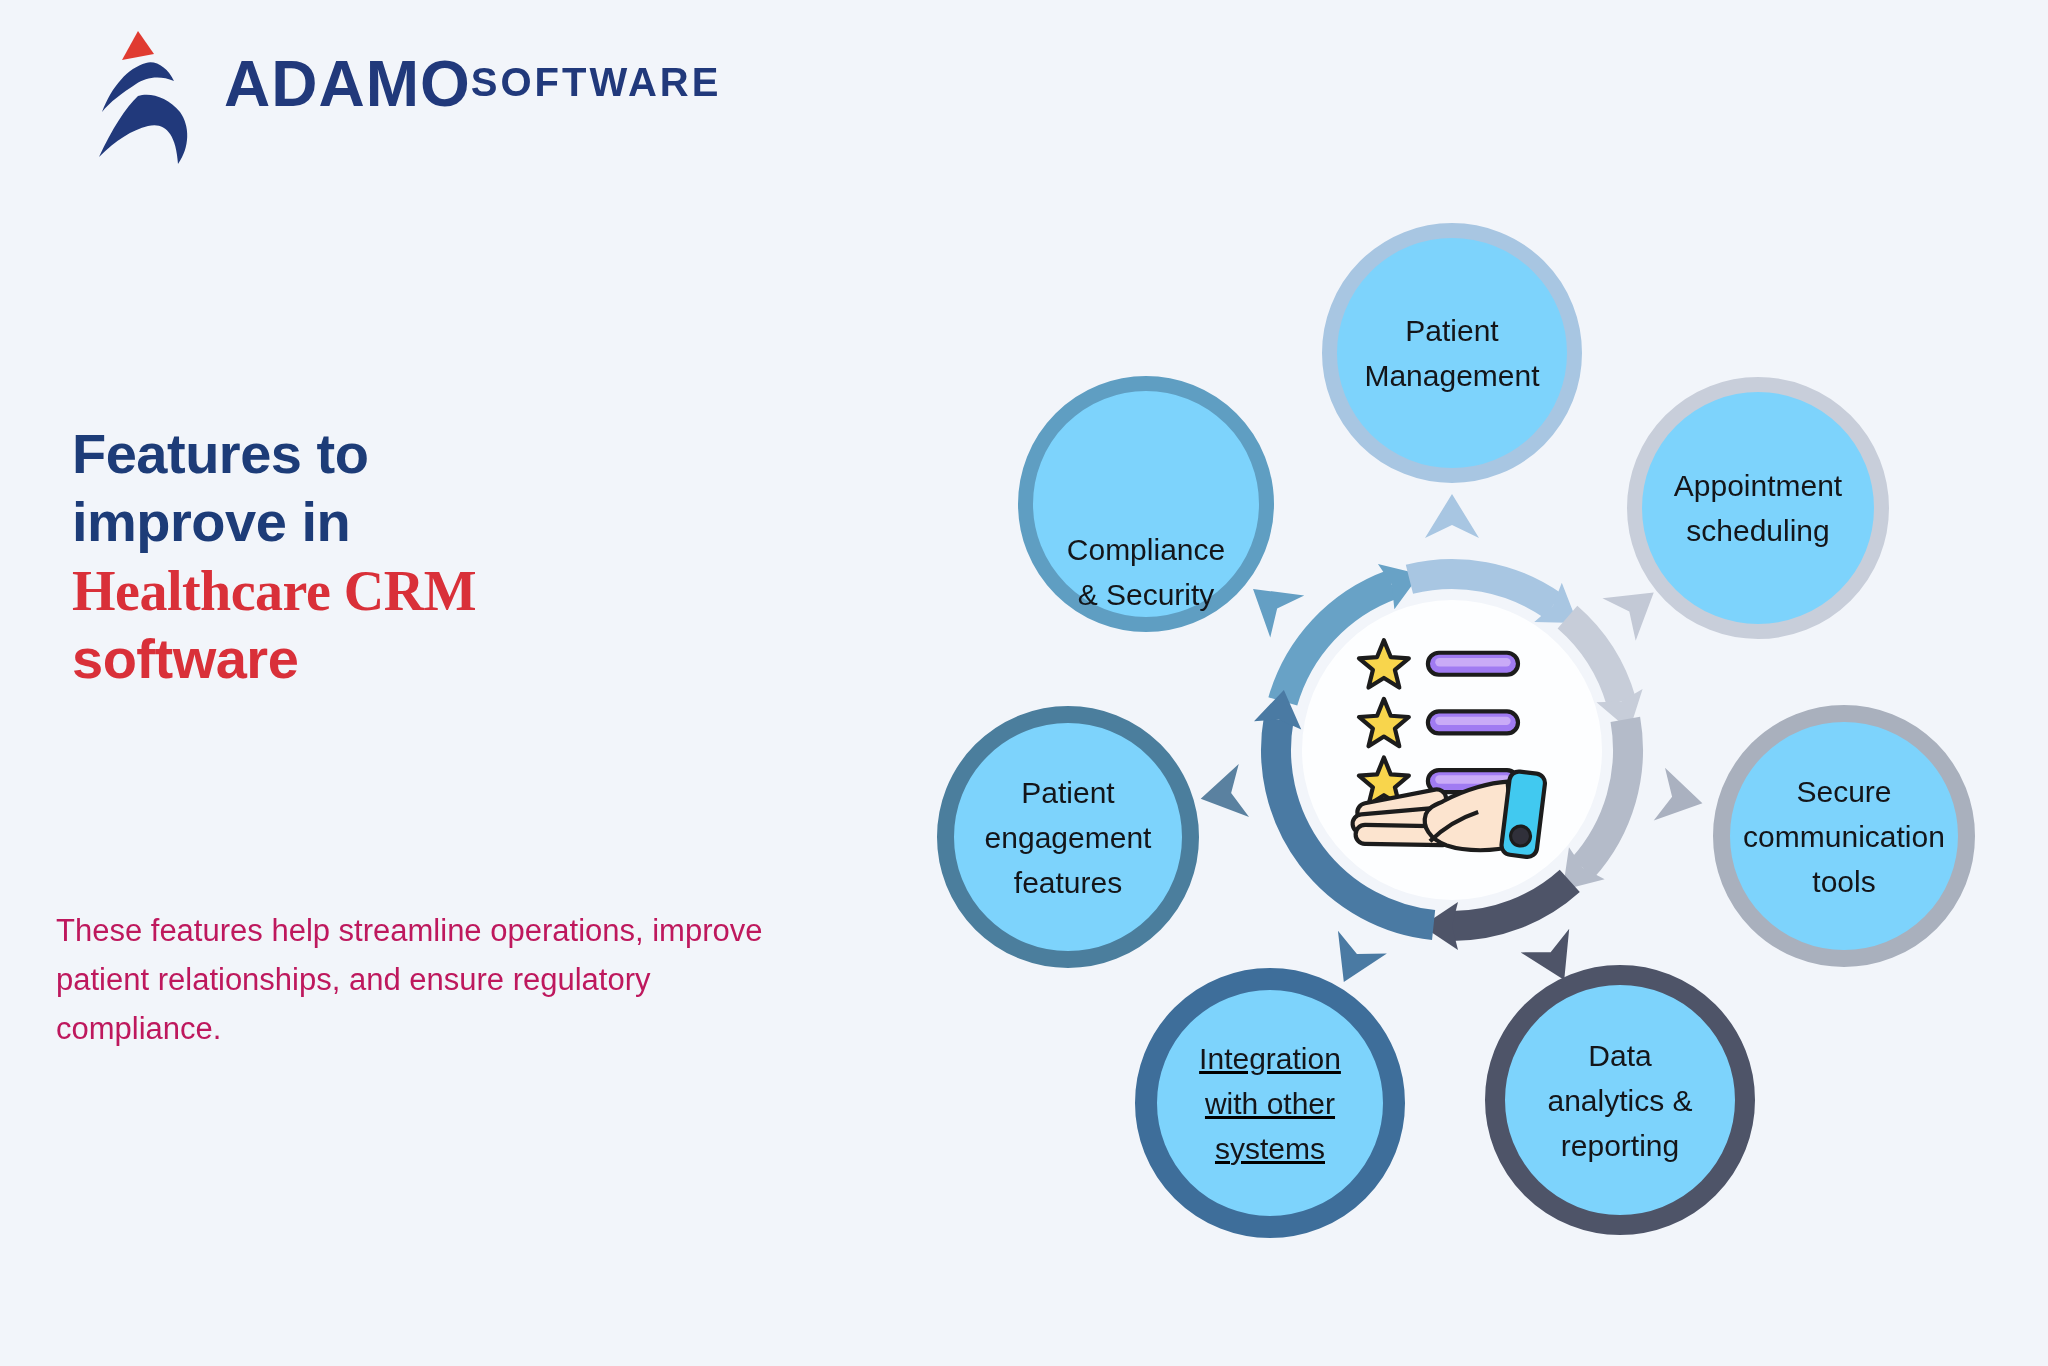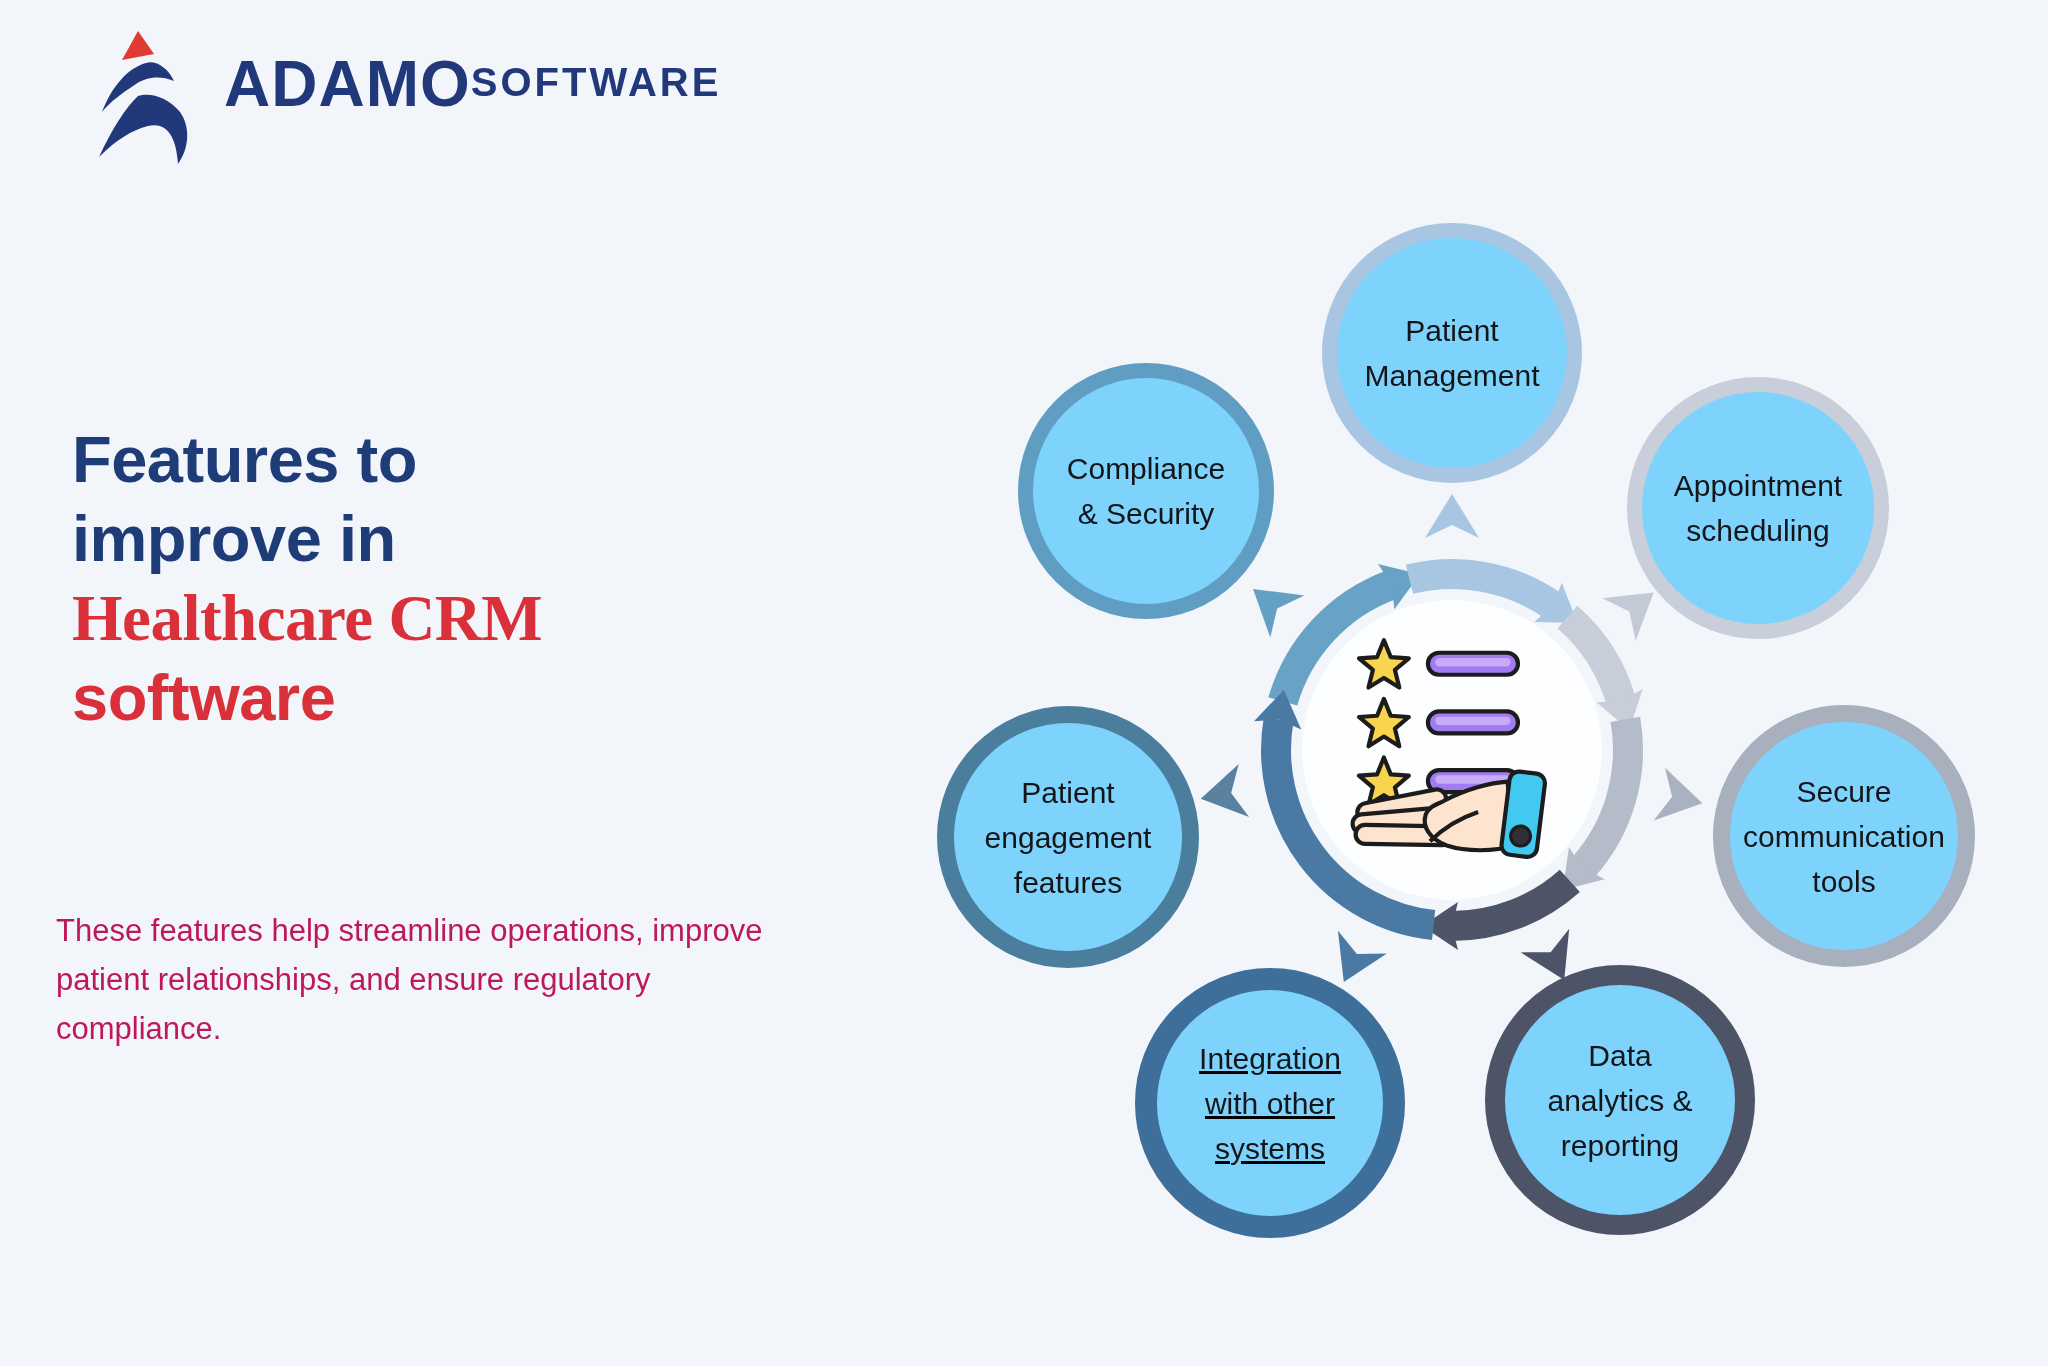--- a/index.html
+++ b/index.html
@@ -7,21 +7,21 @@
     width:2048px;height:1366px;position:relative;overflow:hidden;
     background:#f2f5fa;font-family:"Liberation Sans",sans-serif;
   }
   
   .logo{position:absolute;left:86px;top:26px;display:flex;gap:26px;align-items:flex-start}
   .logo-mark{width:112px;height:142px;flex:0 0 auto}
   .brand{display:flex;flex-direction:row;margin-top:26px}
   .brand-1{font-size:64px;font-weight:bold;letter-spacing:1px;line-height:1}
   .brand-2{font-size:40px;font-weight:bold;letter-spacing:3px;margin-top:8px}
   
-  .headline{position:absolute;left:72px;top:420px;font-weight:bold;font-size:65px;line-height:1.22;letter-spacing:-.5px}
+  .headline{position:absolute;left:72px;top:420px;font-weight:bold;font-size:56px;line-height:1.22;letter-spacing:-.5px}
   .desc{position:absolute;left:56px;top:876px;width:724px;font-size:31px;line-height:1.58;color:#be185d}
   
   .node{position:absolute;box-sizing:border-box;border-style:solid;border-radius:50%;
         background:#7dd3fc;display:flex;align-items:center;justify-content:center;text-align:center}
   .node-label{font-size:30px;line-height:1.5;color:#141519;white-space:pre-line}
   #ring-svg{position:absolute;left:1182px;top:480px}
   .disc{position:absolute;left:1302px;top:600px;width:300px;height:300px;border-radius:50%;background:#fdfeff}
   #center-icon{position:absolute;left:1342px;top:630px;width:220px;height:232px}
 </style>
 </head>
@@ -102,21 +102,21 @@
   <g transform="rotate(7 172 175)">
     <rect x="156" y="135" width="34" height="80" rx="9" fill="#41c9f0" stroke="#1c1c1c" stroke-width="4"></rect>
     <circle cx="173" cy="196" r="9.5" fill="#30303a" stroke="#1c1c1c" stroke-width="3"></circle>
   </g>
 </svg>
 
 <div class="node" style="left: 1322px; top: 223px; height: 260px; width: 260px; border-color: rgb(168, 198, 226); border-width: 15px;">
   <span class="node-label">Patient
 Management</span>
 </div>
-<div class="node" style="left: 1018px; top: 363px; height: 256px; width: 256px; border-color: rgb(95, 158, 194); border-width: 15px;">
+<div class="node" style="left: 1018px; top: 376px; height: 256px; width: 256px; border-color: rgb(95, 158, 194); border-width: 15px; align-items: flex-end;">
   <span class="node-label">Compliance
 &amp; Security</span>
 </div>
 <div class="node" style="left: 1627px; top: 377px; height: 262px; width: 262px; border-color: rgb(200, 206, 218); border-width: 15px; align-items: center;">
   <span class="node-label">Appointment
 scheduling</span>
 </div>
 <div class="node" style="left: 937px; top: 706px; height: 262px; width: 262px; border-color: rgb(75, 126, 157); border-width: 17px;">
   <span class="node-label">Patient
 engagement

